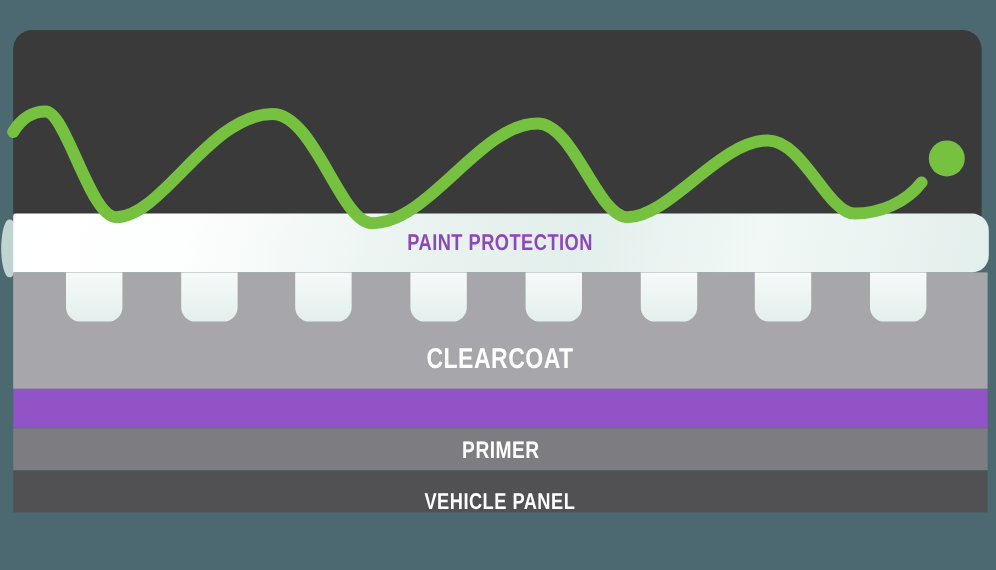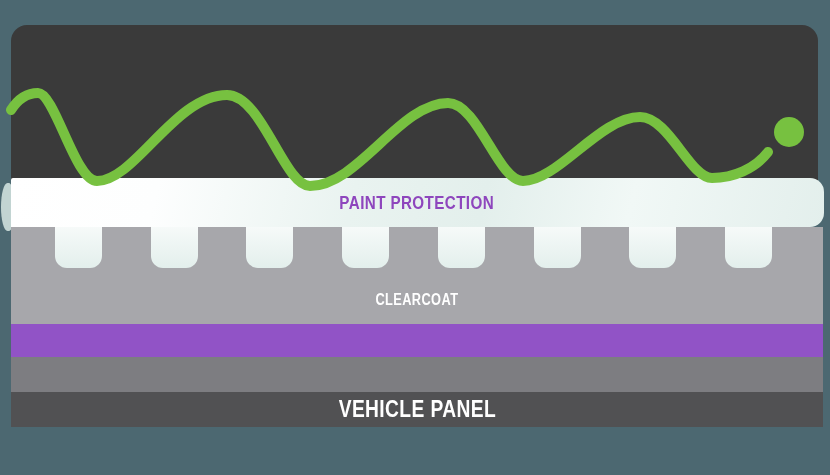--- a/index.html
+++ b/index.html
@@ -96,24 +96,24 @@
     color: var(--label_text, #ffffff);
     letter-spacing: 0.5px;
     white-space: nowrap;
   }
   .label .cond {
     display: inline-block;
     transform: scaleX(0.8);
     transform-origin: center;
   }
   .lbl-ppf      { top: 191px; font-size: 19px; color: var(--paint_label, #8e46bd); }
-  .lbl-clear    { top: 288px; font-size: 16px; }
+  .lbl-clear    { top: 288px; font-size: 24px; }
   .lbl-paint    { top: 329px; font-size: 20px; }
   .lbl-primer   { top: 364px; font-size: 20px; }
-  .lbl-vehicle  { top: 397px; font-size: 24px; }
+  .lbl-vehicle  { top: 407px; font-size: 19px; }
 </style>
 </head>
 <body>
 
 <div class="stage">
 
   <div class="air-panel"></div>
 
   <div class="left-blob"></div>
 
@@ -151,17 +151,20 @@
              C 733 178, 755 169, 768 152" fill="none" stroke-width="10" stroke-linecap="round" stroke="#77c140"></path>
     <circle cx="789" cy="132" r="15" fill="#77c140"></circle>
   </svg>
 
   <div class="label lbl-ppf">
     <span class="cond">PAINT PROTECTION</span>
   </div>
   <div class="label lbl-clear">
     <span class="cond">CLEARCOAT</span>
   </div>
+  <div class="label lbl-primer">
+    <span class="cond">PRIMER</span>
+  </div>
   <div class="label lbl-vehicle">
     <span class="cond">VEHICLE PANEL</span>
   </div>
 
 </div>
 
 </body></html>

